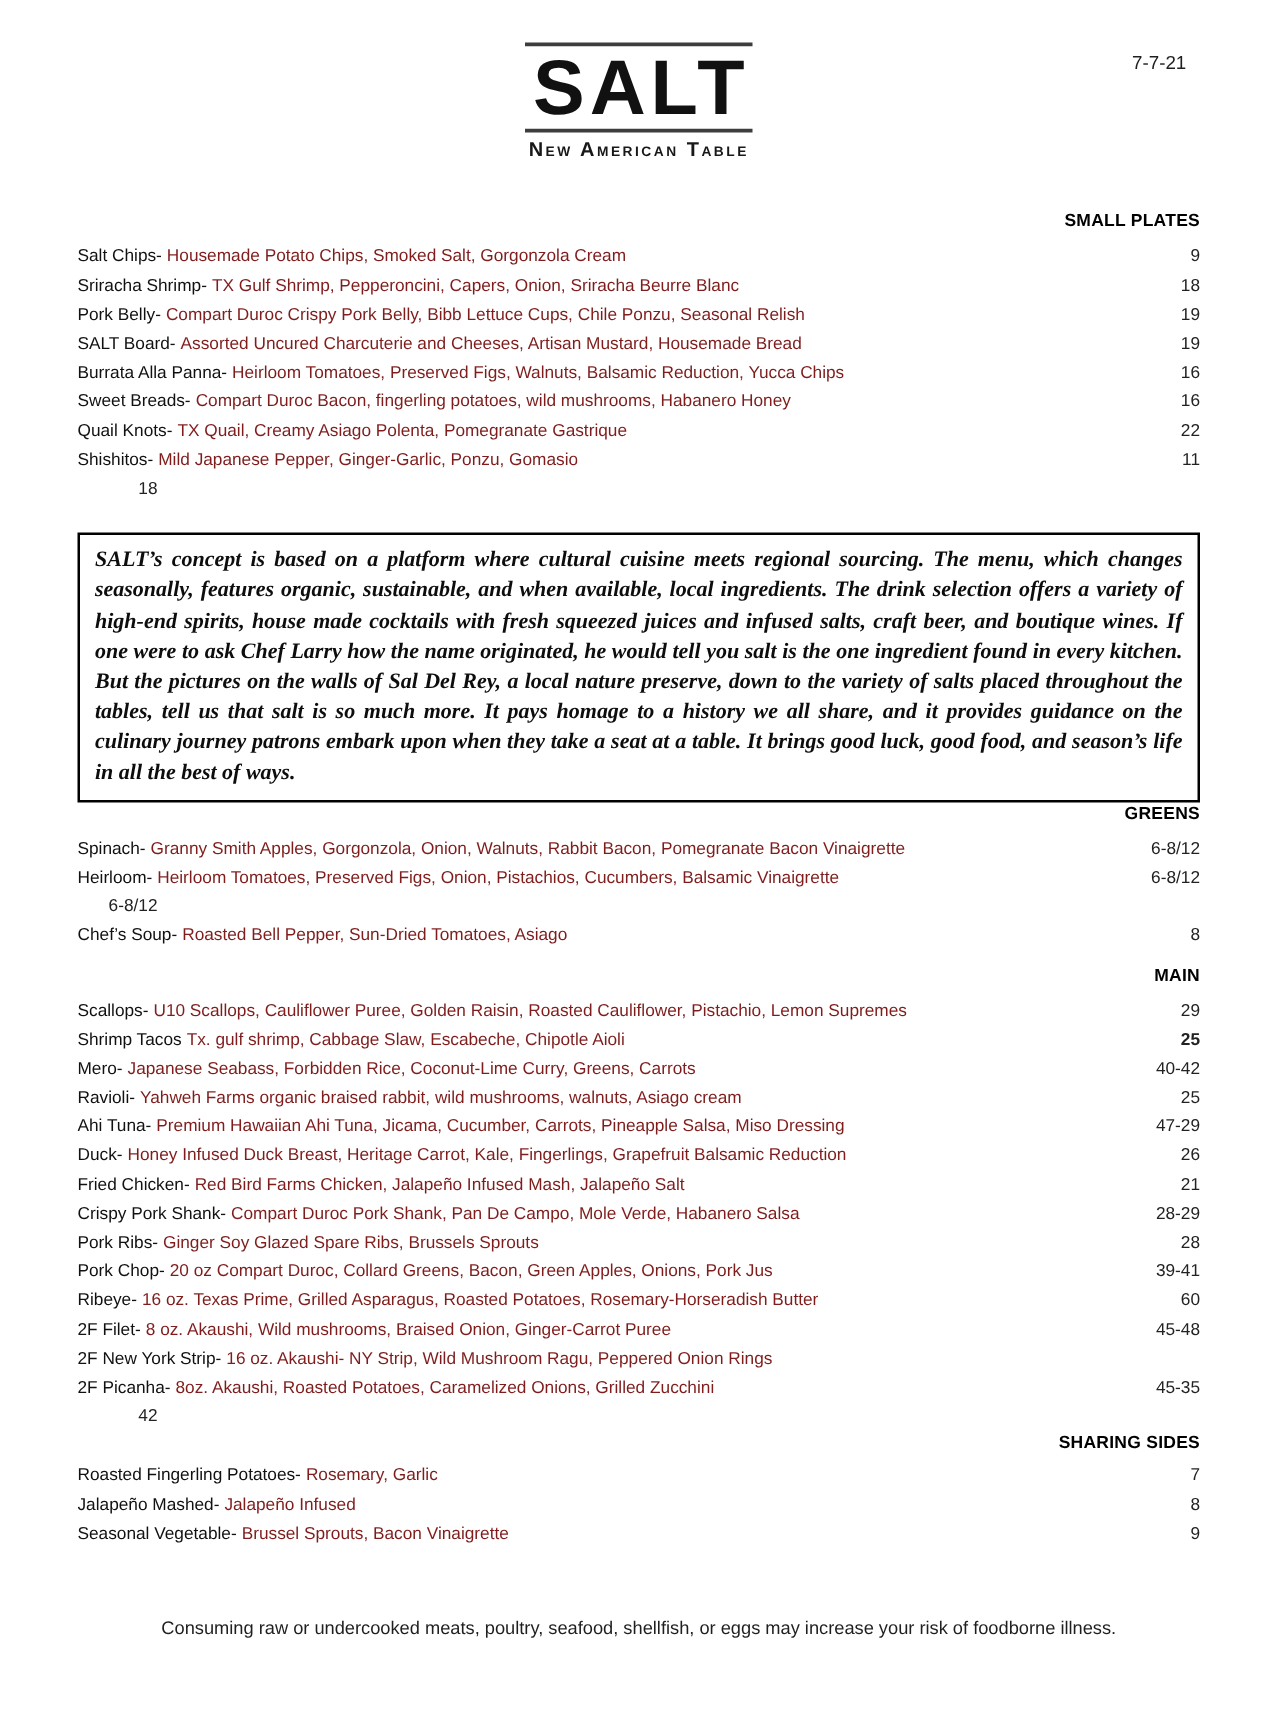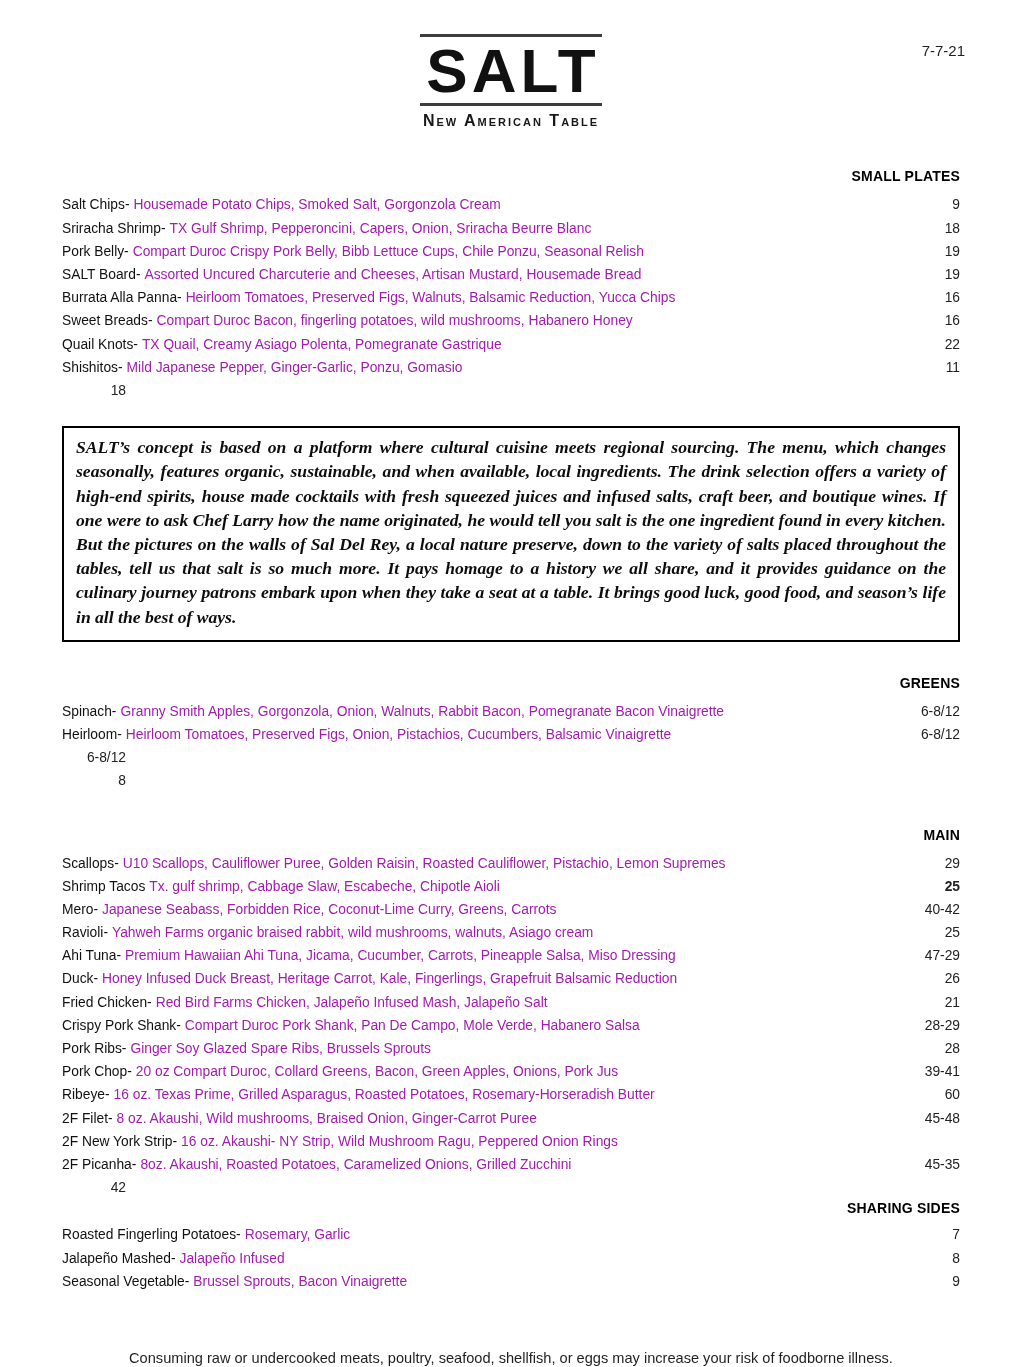--- a/index.html
+++ b/index.html
@@ -46,48 +46,48 @@
     margin-top: 6px;
     font-size: 16px;
     font-weight: 600;
     letter-spacing: 2px;
     font-variant-caps: small-caps;
     color: #181818;
   }
   .date {
     position: absolute;
     top: 42px;
-    right: 59px;
+    right: 75px;
     font-size: 15px;
     color: #1f1f1f;
   }
   
   .section-title {
     text-align: right;
     font-weight: bold;
     font-size: 14px;
     color: #000;
     letter-spacing: 0.2px;
   }
   .st-small { margin-top: 38px; margin-bottom: 9px; }
-  .st-greens { margin-top: 33px; margin-bottom: 9px; }
-  .st-main  { margin-top: 34px; margin-bottom: 9px; }
+  .st-greens { margin-bottom: 9px; }
+  .st-main  { margin-top: 12px; margin-bottom: 9px; }
   .st-sides { margin-top: 1px;  margin-bottom: 7px; }
   .menu-row {
     display: flex;
     justify-content: space-between;
     align-items: baseline;
     height: 23.2px;
     font-size: 13.8px;
     line-height: 23.2px;
     white-space: nowrap;
   }
   .row-text { overflow: hidden; }
   .item-name { font-weight: normal; color: #111; }
-  .item-desc { margin-left: 4px; color: #a21caf; }
+  .item-desc { margin-left: 4px; color: #7f1d1d; }
   .price {
     min-width: 64px;
     text-align: right;
     color: #222;
     flex: 0 0 auto;
   }
   .price.bold { font-weight: bold; }
   
   .concept-box {
     margin-top: 24px;
@@ -176,20 +176,21 @@
         <span class="price">6-8/12</span>
       </div>
       <div class="menu-row">
         <span class="row-text"><span class="item-name">Heirloom-</span><span class="item-desc">Heirloom Tomatoes, Preserved Figs, Onion, Pistachios, Cucumbers, Balsamic Vinaigrette</span></span>
         <span class="price">6-8/12</span>
       </div>
       <div class="menu-row">
         <span class="price">6-8/12</span>
       </div>
       <div class="menu-row">
+        <span class="row-text"><span class="item-name">Chef’s Soup-</span><span class="item-desc">Roasted Bell Pepper, Sun-Dried Tomatoes, Asiago</span></span>
         <span class="price">8</span>
       </div>
     </div>
 
   <div class="section-title st-main">MAIN</div>
   <div>
       <div class="menu-row">
         <span class="row-text"><span class="item-name">Scallops-</span><span class="item-desc">U10 Scallops, Cauliflower Puree, Golden Raisin, Roasted Cauliflower, Pistachio, Lemon Supremes</span></span>
         <span class="price">29</span>
       </div>

